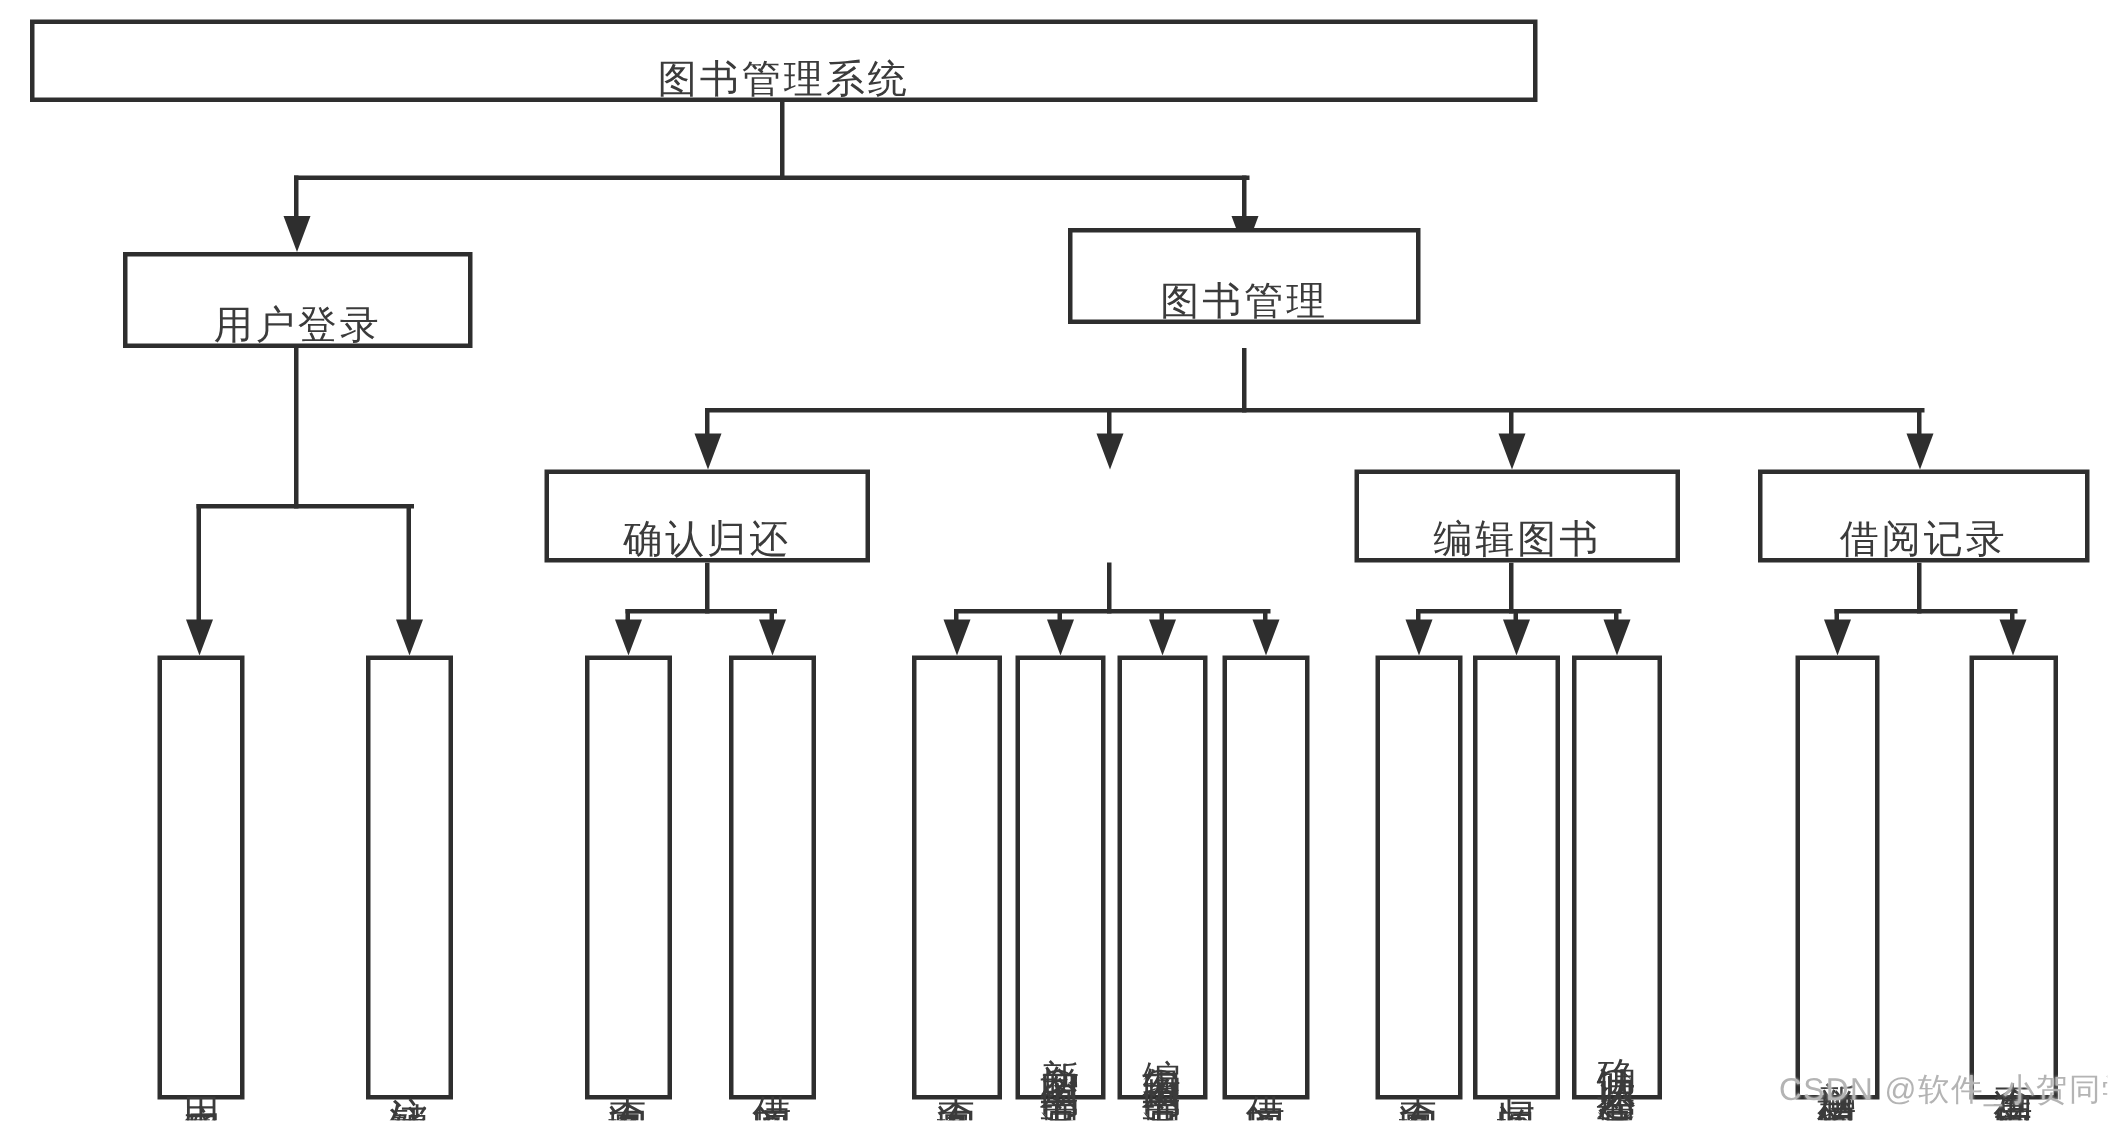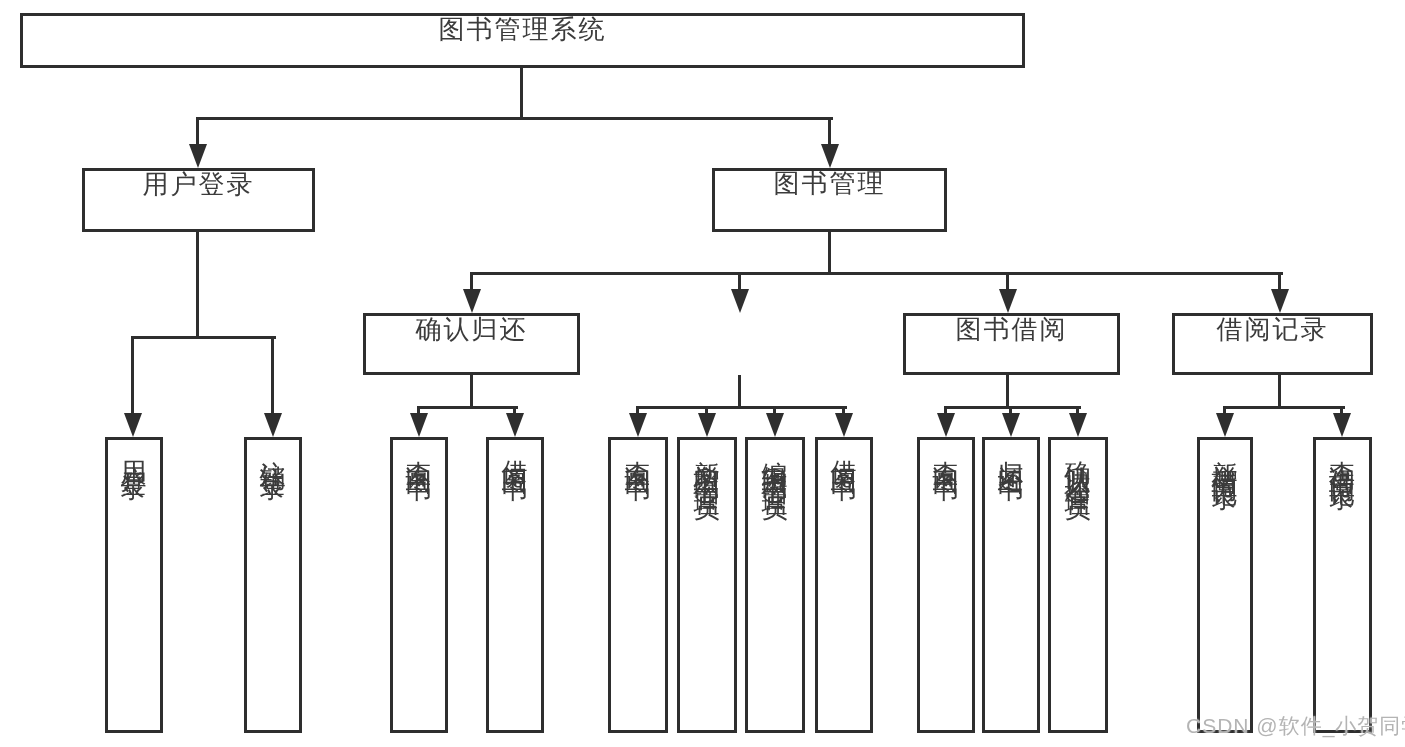--- a/index.html
+++ b/index.html
@@ -8,21 +8,21 @@
     width:1405px;height:747px;
     background:#ffffff;
     font-family:"Liberation Sans","DejaVu Sans",sans-serif;
     overflow:hidden;
   }
   .node{
     position:absolute;
     background:#ffffff;
     border:3px solid #2e2e2e;
     box-sizing:border-box;
-    display:flex;align-items:flex-start;justify-content:center;
+    display:flex;align-items:flex-end;justify-content:center;
     color:#3b3b3b;
     z-index:2;
   }
   .node .lbl{
     font-size:26px;
     letter-spacing:2px;
     white-space:nowrap;
     line-height:1;
   }
   .node.v .lbl{
@@ -57,31 +57,31 @@
 
 <div class="canvas">
 
   <div class="node" style="left:20px;top:13px;width:1005px;height:55px;">
     <span class="lbl">图书管理系统</span>
   </div>
 
   <div class="node" style="left:82px;top:168px;width:233px;height:64px;">
     <span class="lbl">用户登录</span>
   </div>
-  <div class="node" style="left:712px;top:168px;width:235px;height:64px;font-family:Liberation Serif, serif;">
+  <div class="node" style="left:712px;top:152px;width:235px;height:64px;">
     <span class="lbl">图书管理</span>
   </div>
 
   <div class="node" style="left:363px;top:313px;width:217px;height:62px;">
     <span class="lbl">确认归还</span>
   </div>
   <div class="node" style="left:903px;top:313px;width:217px;height:62px;">
-    <span class="lbl">图书借阅</span>
+    <span class="lbl">编辑图书</span>
   </div>
-  <div class="node" style="left:1172px;top:313px;width:201px;height:62px;">
+  <div class="node" style="left:1172px;top:313px;width:221px;height:62px;">
     <span class="lbl">借阅记录</span>
   </div>
 
   <div class="node v" style="left:105px;top:437px;width:58px;height:296px;">
     <span class="lbl">用户登录</span>
   </div>
   <div class="node v" style="left:244px;top:437px;width:58px;height:296px;">
     <span class="lbl">注销登录</span>
   </div>
 

